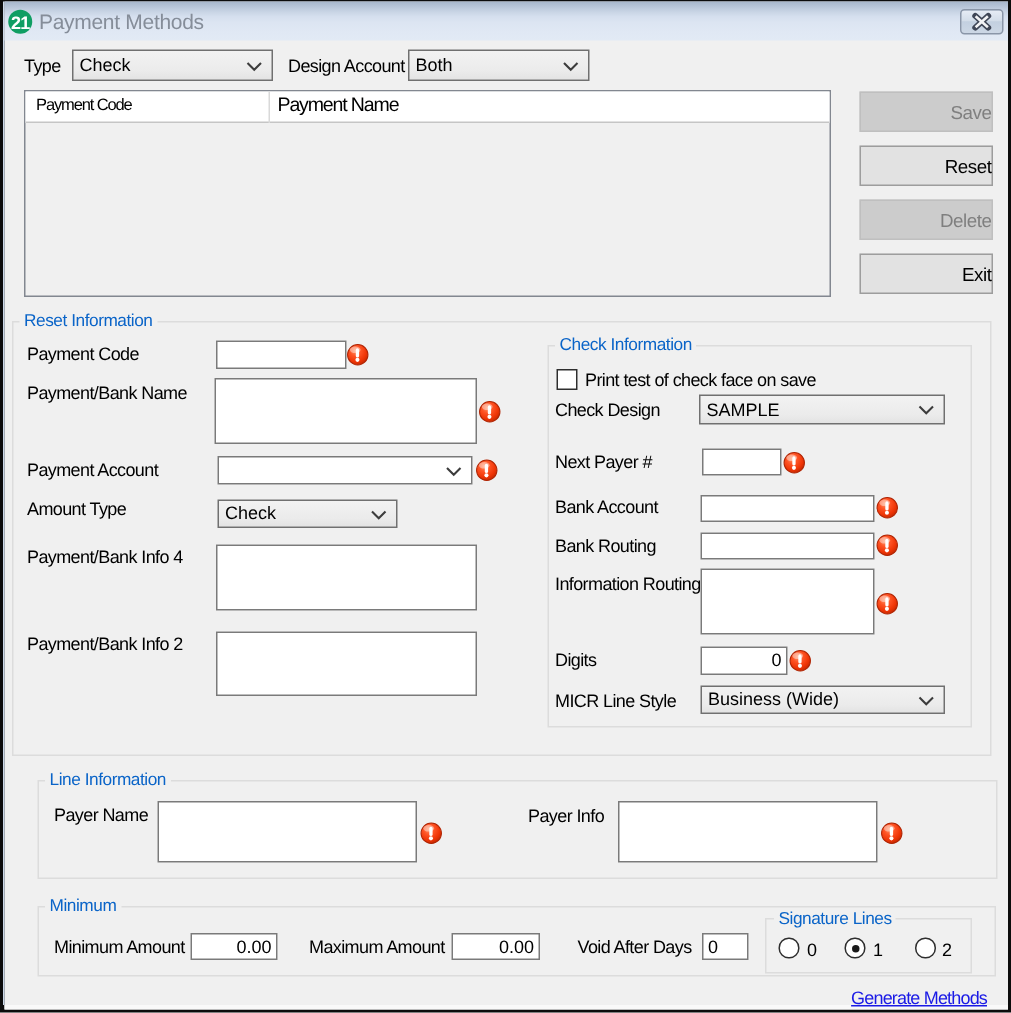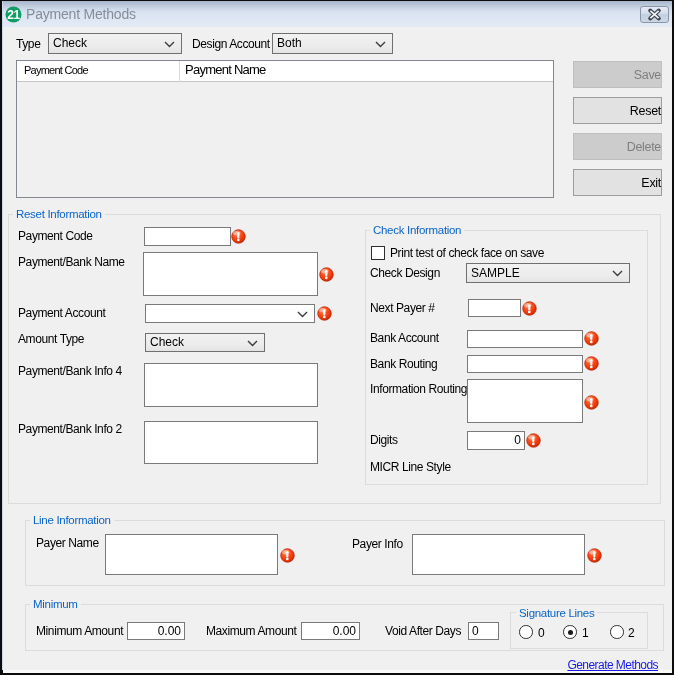--- a/index.html
+++ b/index.html
@@ -169,20 +169,25 @@
       <use href="#erri"></use>
     </svg>
 
   <div class="lbl" style="left:370px;top:433px">Digits</div>
   <div class="tb num" style="left:467px;top:431px;width:58px;height:19px">0</div>
   <svg class="err" style="left:526px;top:433px" width="15" height="15">
       <use href="#erri"></use>
     </svg>
 
   <div class="lbl" style="left:370px;top:460px">MICR Line Style</div>
+  <div class="combo" style="left:467px;top:457px;width:163px;height:19px;line-height:17px">Business (Wide)
+    <svg width="11" height="7">
+        <use href="#chev"></use>
+      </svg>
+  </div>
 
   <div class="gb" style="left:25px;top:520px;width:640px;height:66px"></div>
   <div class="gbl" style="left:30px;top:513px">Line Information</div>
 
   <div class="lbl" style="left:36px;top:536px">Payer Name</div>
   <div class="tb" style="left:105px;top:534px;width:173px;height:41px"></div>
   <svg class="err" style="left:280px;top:548px" width="15" height="15">
       <use href="#erri"></use>
     </svg>
 

